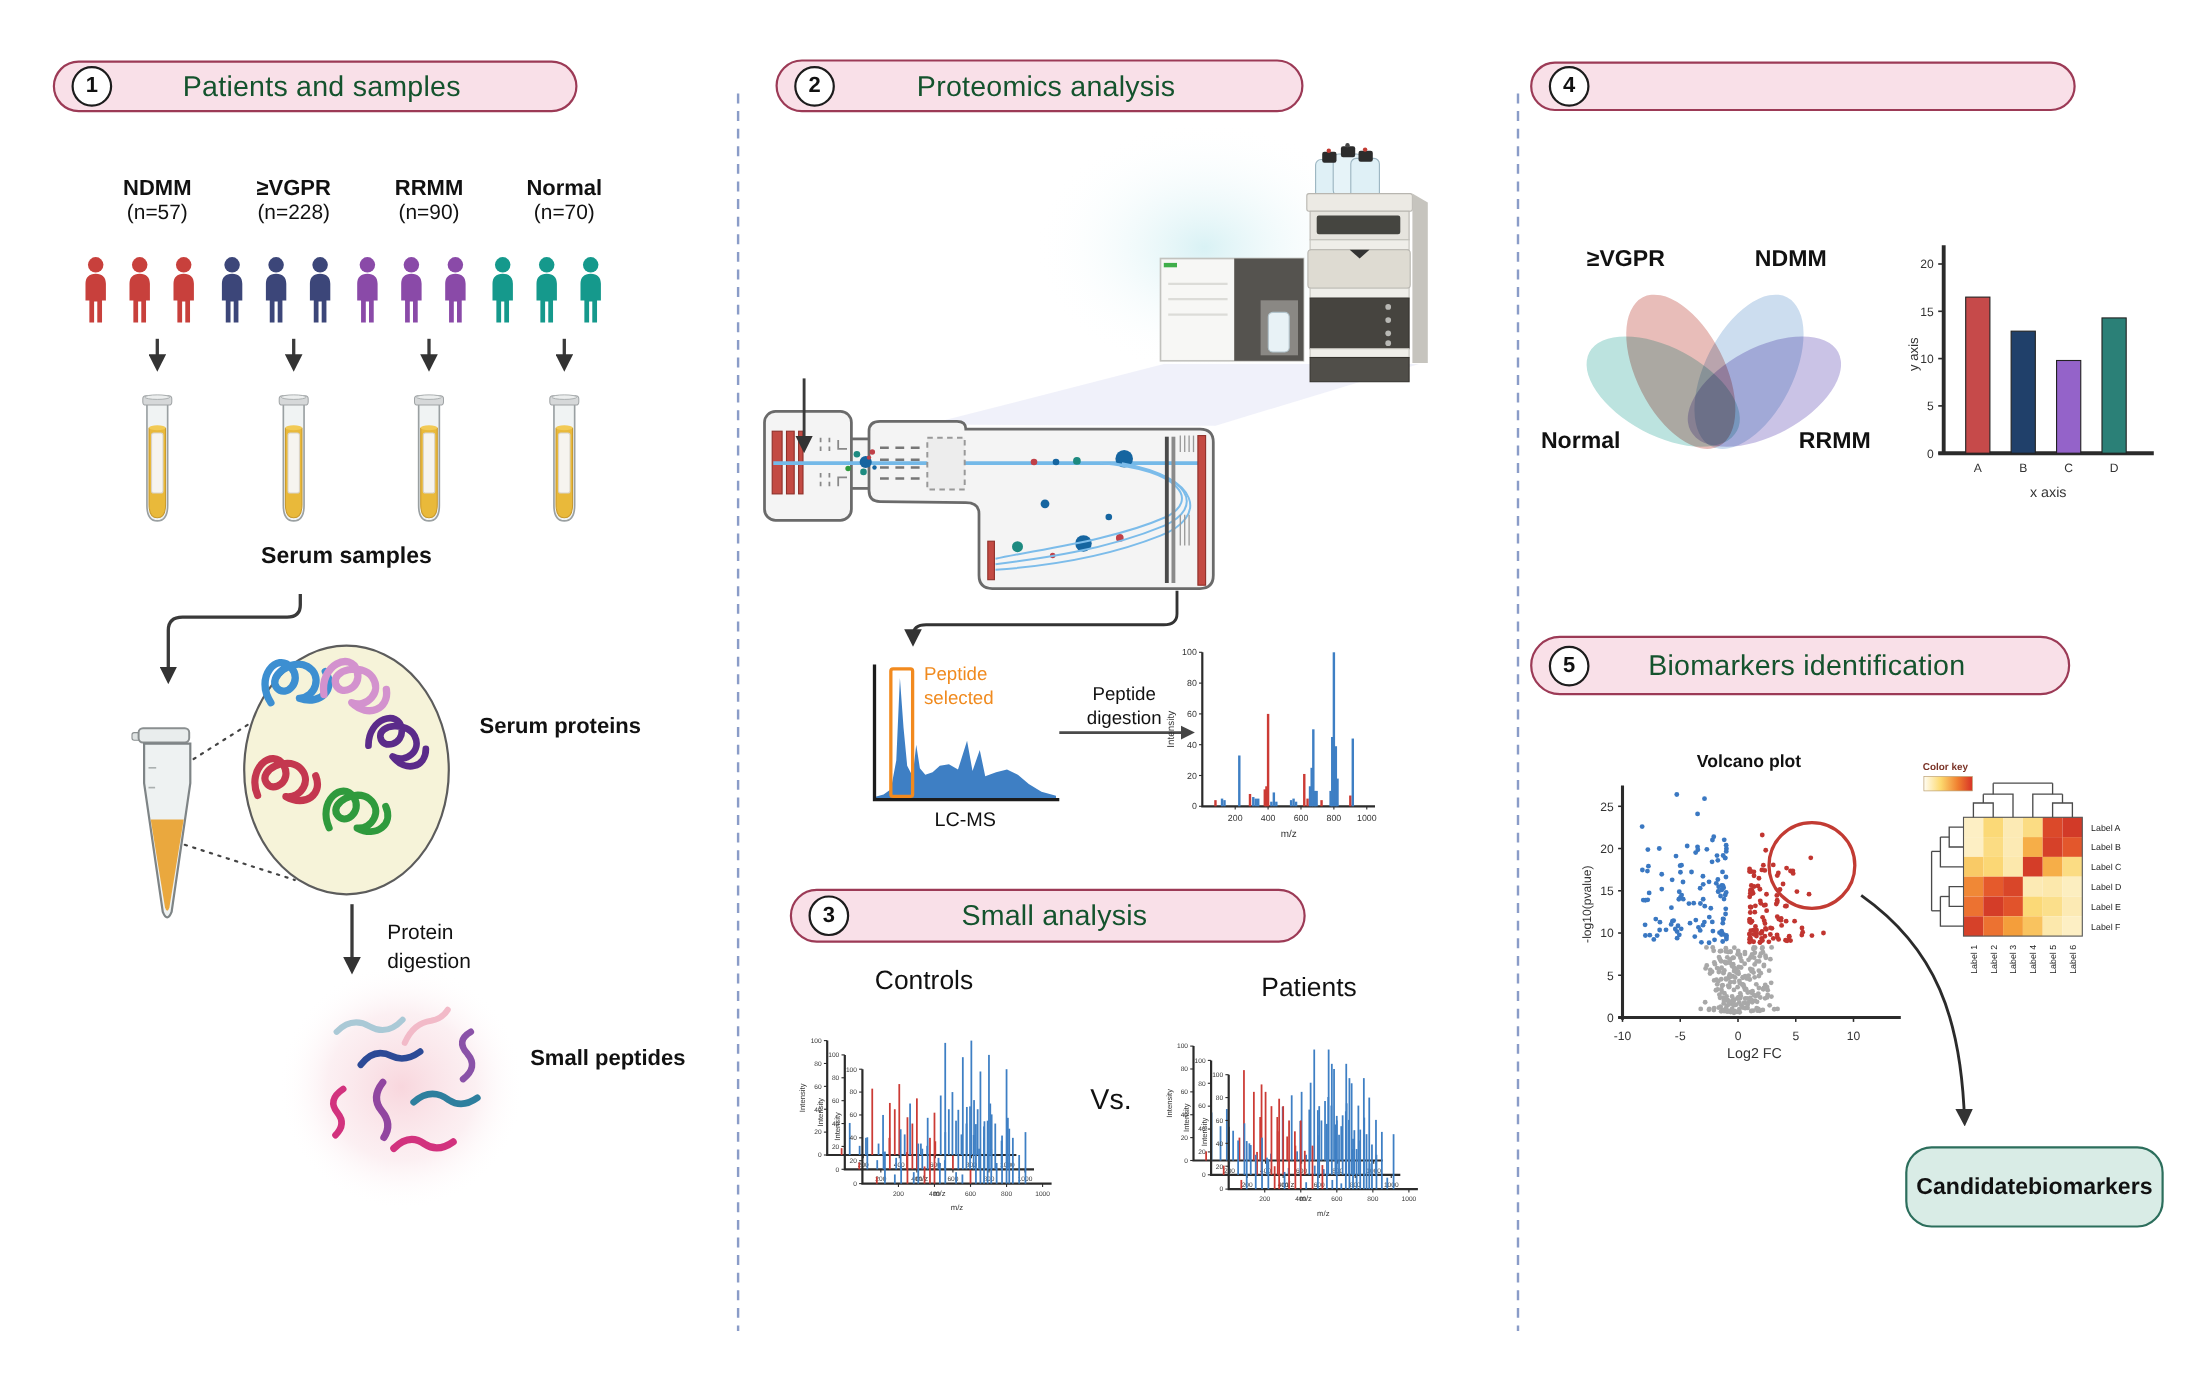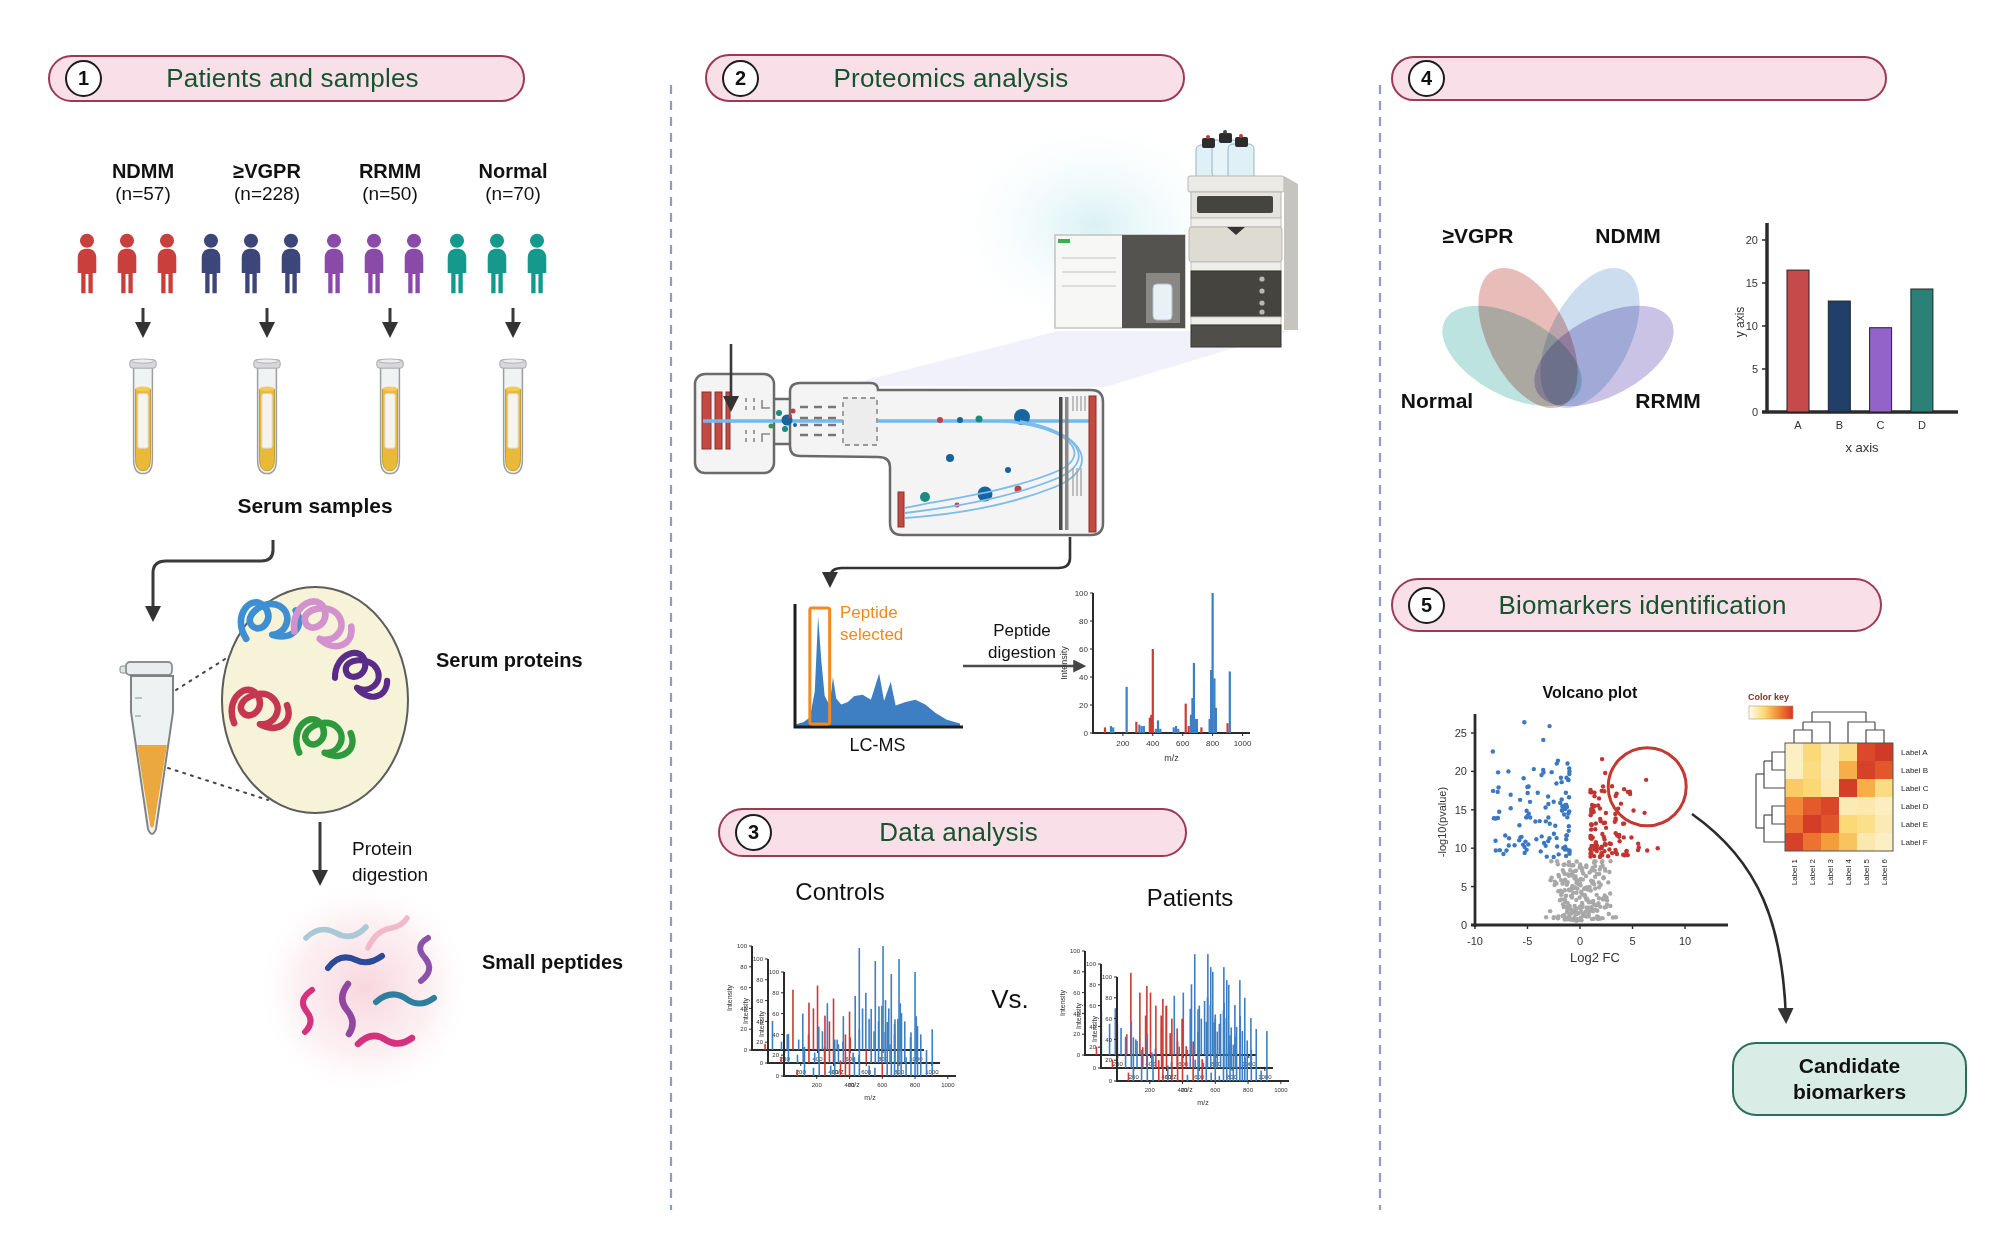--- a/index.html
+++ b/index.html
@@ -12,21 +12,21 @@
         display:flex;align-items:center;justify-content:center;font-weight:bold;font-size:20px;flex:0 0 auto;margin-left:5px;}
   .pill .pill-title{flex:1;text-align:center;font-size:26px;letter-spacing:.2px;padding-right:30px;color:#14532d;}
   .lbl{position:absolute;white-space:nowrap;}
   .bold{font-weight:bold;}
   .center{text-align:center;}
   .pcol{position:absolute;width:110px;text-align:center;top:160px;}
   .pcol .gname{font-weight:bold;font-size:20px;line-height:1.15;}
   .pcol .gcount{font-size:19px;line-height:1.2;}
   #candidate-box{position:absolute;left:1732px;top:1042px;width:231px;height:70px;border-radius:24px;
         background:var(--cand-fill,#d9ece6);border:2.5px solid var(--cand-border,#2c6e5c);
-        display:flex;flex-direction:column;align-items:center;justify-content:center;
+        display:flex;flex-direction:row;align-items:center;justify-content:center;
         font-weight:bold;font-size:21px;line-height:1.22;}
   .orange{color:#f08a1e;}
   svg text{font-family:"Liberation Sans","DejaVu Sans",sans-serif;}
 </style>
 </head>
 <body>
 
 <div id="stage">
 
   <svg id="gfx" class="abs" width="2000" height="1250" style="left:0;top:0">
@@ -1237,41 +1237,41 @@
   <div class="pill" style="left:48px;top:55px;width:477px;height:47px">
     <span class="num">1</span>
     <span class="pill-title">Patients and samples</span>
   </div>
   <div class="pill" style="left:705px;top:54px;width:480px;height:48px">
     <span class="num">2</span>
     <span class="pill-title">Proteomics analysis</span>
   </div>
   <div class="pill" style="left:718px;top:808px;width:469px;height:49px">
     <span class="num">3</span>
-    <span class="pill-title">Data analysis</span>
+    <span class="pill-title">Small analysis</span>
   </div>
   <div class="pill" style="left:1391px;top:56px;width:496px;height:45px">
     <span class="num">4</span>
   </div>
   <div class="pill" style="left:1391px;top:578px;width:491px;height:54px">
     <span class="num">5</span>
     <span class="pill-title">Biomarkers identification</span>
   </div>
 
   <div class="pcol" style="left:88px">
     <div class="gname">NDMM</div>
     <div class="gcount">(n=57)</div>
   </div>
   <div class="pcol" style="left:212px">
     <div class="gname">≥VGPR</div>
     <div class="gcount">(n=228)</div>
   </div>
   <div class="pcol" style="left:335px">
     <div class="gname">RRMM</div>
-    <div class="gcount">(n=50)</div>
+    <div class="gcount">(n=90)</div>
   </div>
   <div class="pcol" style="left:458px">
     <div class="gname">Normal</div>
     <div class="gcount">(n=70)</div>
   </div>
 
   <div class="lbl bold center" style="left:165px;top:494px;width:300px;font-size:21px">Serum samples</div>
   <div class="lbl bold" style="left:436px;top:649px;font-size:20px">Serum proteins</div>
   <div class="lbl" style="left:352px;top:836px;font-size:19px;line-height:1.35">
     <span style="display:block">Protein</span>

